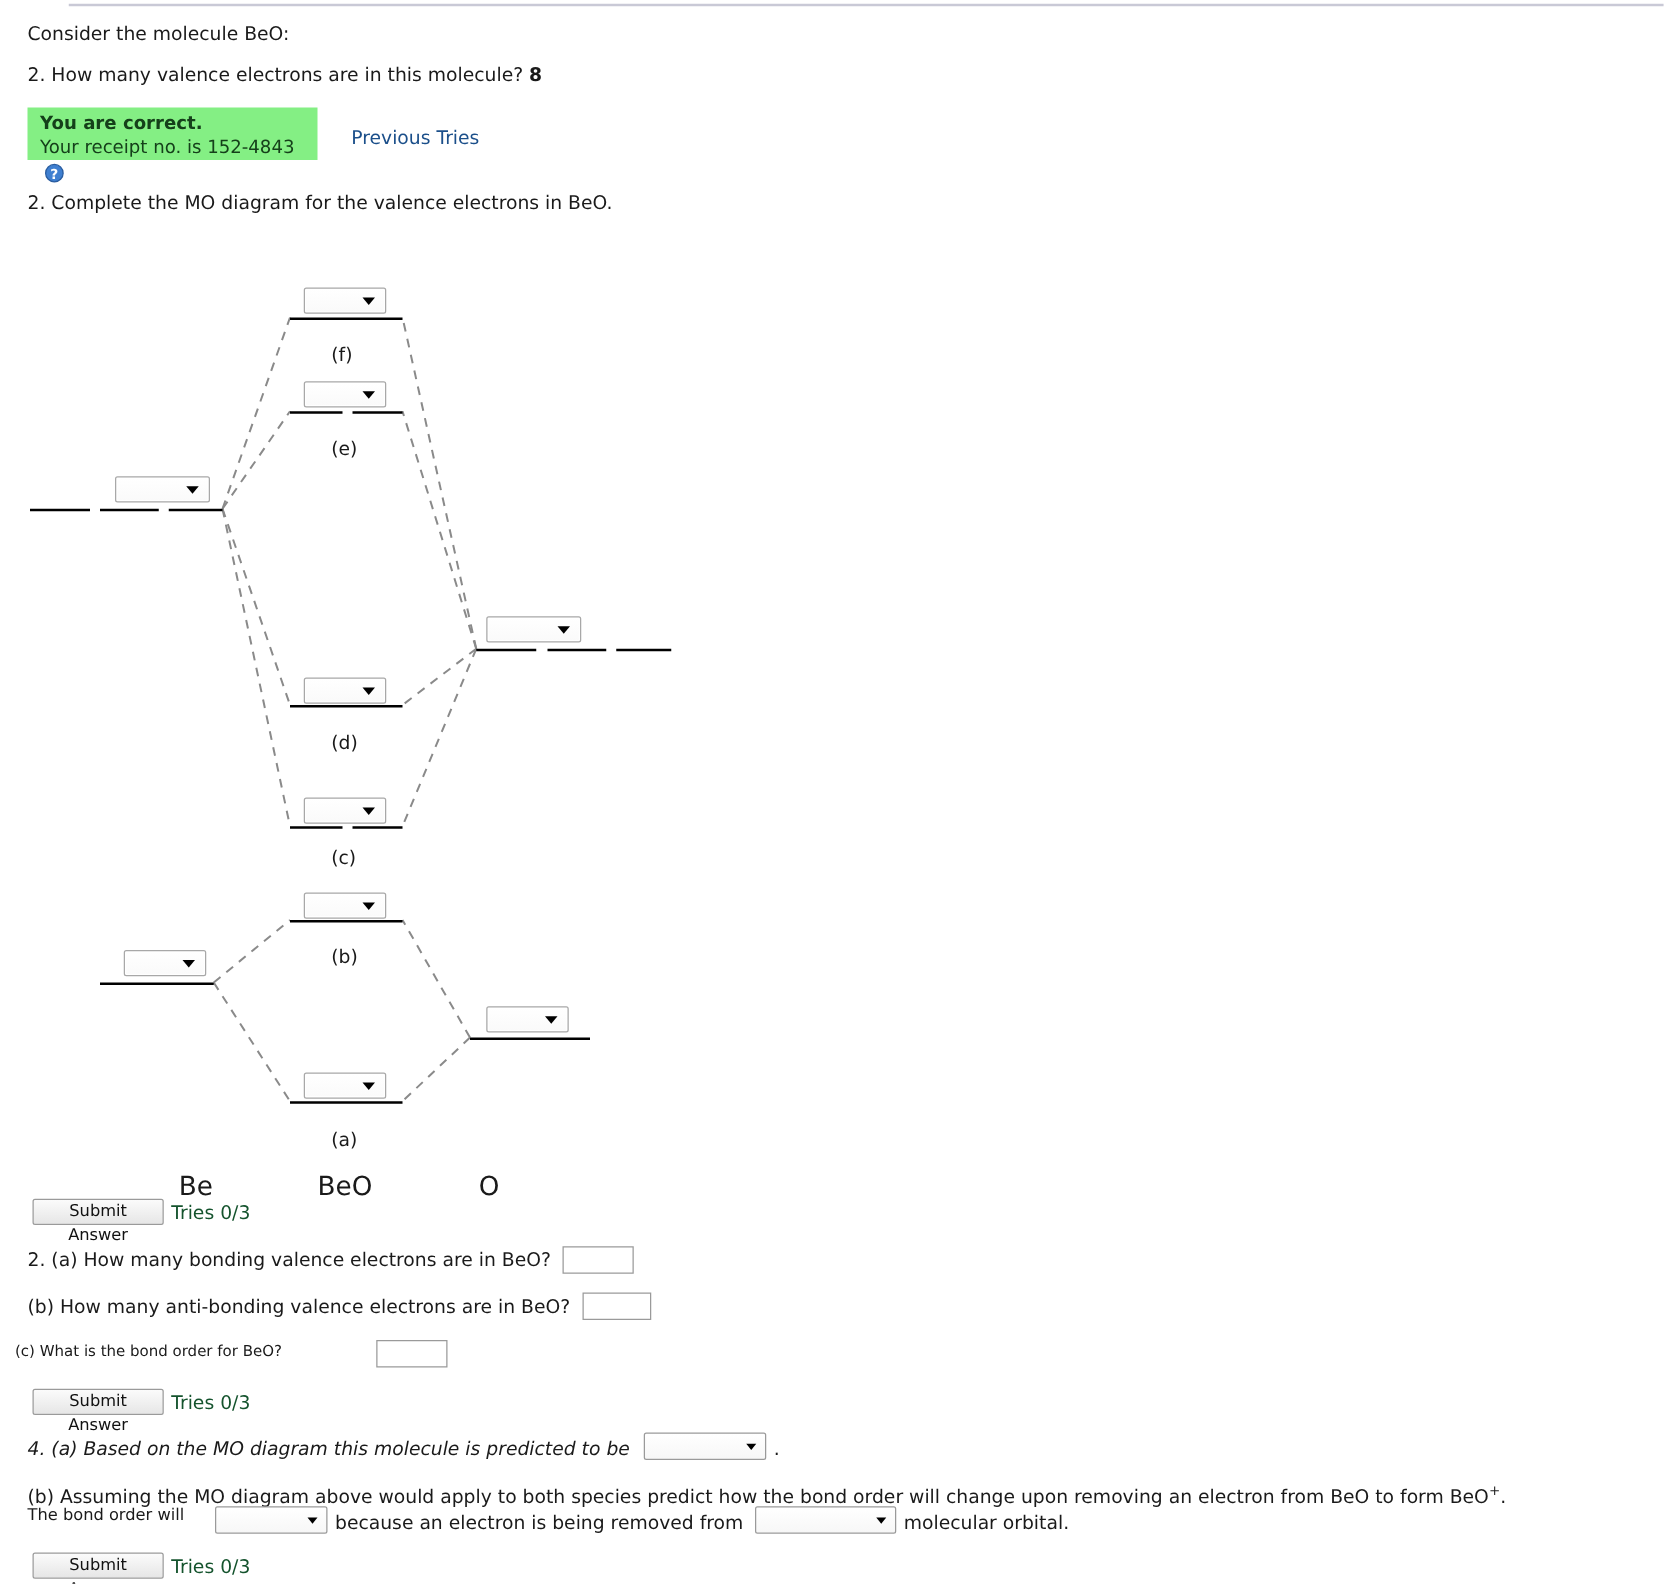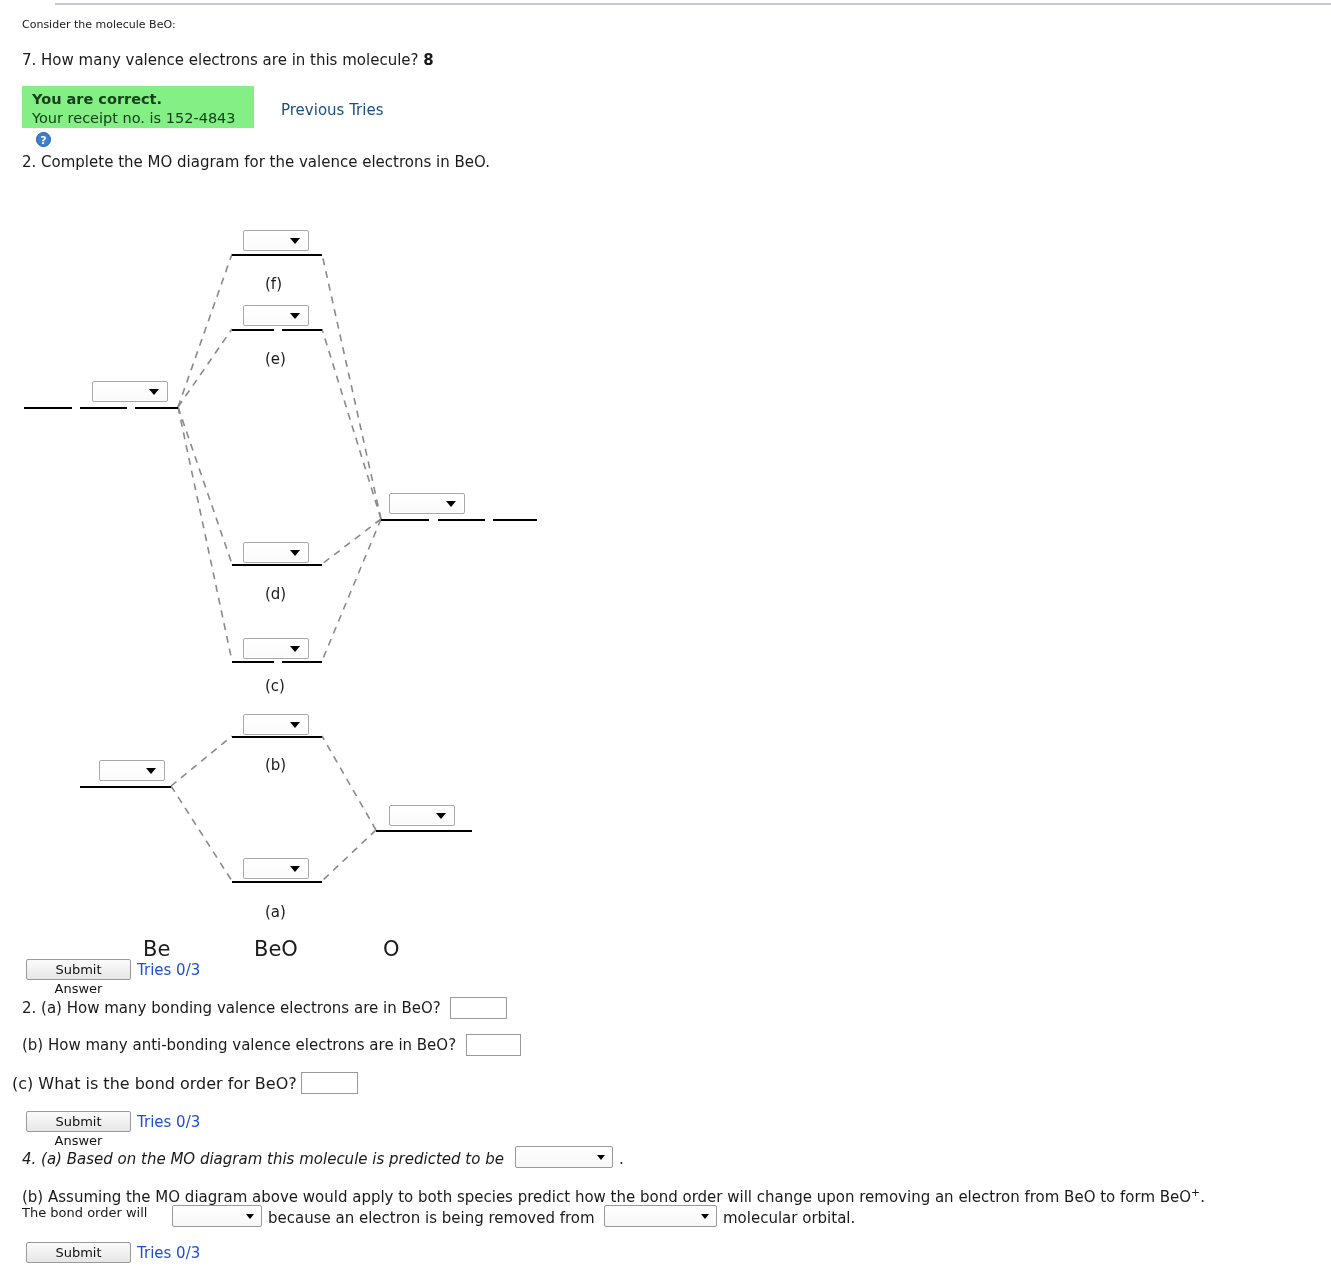--- a/index.html
+++ b/index.html
@@ -139,21 +139,21 @@
     background: linear-gradient(#fbfbfb, #e6e6e6);
     font-family: "DejaVu Sans", "Liberation Sans", sans-serif;
     font-size: 13px;
     color: #121212;
     line-height: 19px;
     cursor: pointer;
   }
   .tries {
     position: absolute;
     font-size: 15px;
-    color: #1d4ed8;
+    color: #14532d;
     white-space: nowrap;
   }
   .txtbox {
     position: absolute;
     height: 22px;
     box-sizing: border-box;
     border: 1px solid #9a9a9a;
     background: #ffffff;
   }
   .inline-sel {
@@ -173,24 +173,24 @@
     border-right: 4px solid transparent;
     border-top: 5px solid #000000;
   }
   sup { font-size: 0.72em; vertical-align: super; }
 </style>
 </head>
 <body>
 
 <div id="top-rule"></div>
 
-<div class="txt" style="left:22px; top:18px; font-size:11px;">Consider the molecule BeO:</div>
+<div class="txt" style="left:22px; top:18px; font-size:15px;">Consider the molecule BeO:</div>
 
 <div class="txt" style="left:22px; top:51px; font-size:15px;">
-  <span>7. How many valence electrons are in this molecule?</span>
+  <span>2. How many valence electrons are in this molecule?</span>
   <span class="bold">8</span>
 </div>
 
 <div id="correct-badge">
   <div class="l1">You are correct.</div>
   <div class="l2">
     <span>Your receipt no. is 152-4843</span><span class="help-icon">?</span>
   </div>
 </div>
 <div id="prev-tries">Previous Tries</div>
@@ -297,21 +297,21 @@
 
 <button class="submit-btn" style="left:26px; top:959px; width:105px;">Submit Answer</button>
 <div class="tries" style="left:137px; top:961px;">Tries 0/3</div>
 
 <div class="txt" style="left:22px; top:999px; font-size:15px;">2. (a) How many bonding valence electrons are in BeO?</div>
 <input class="txtbox" style="left: 450px; top: 997px; width: 57px;" type="text" value="">
 
 <div class="txt" style="left:22px; top:1036px; font-size:15px;">(b) How many anti-bonding valence electrons are in BeO?</div>
 <input class="txtbox" style="left: 466px; top: 1034px; width: 55px;" type="text" value="">
 
-<div class="txt" style="left:12px; top:1074px; font-size:16px;">(c) What is the bond order for BeO?</div>
+<div class="txt" style="left:12px; top:1074px; font-size:12px;">(c) What is the bond order for BeO?</div>
 <input class="txtbox" style="left: 301px; top: 1072px; width: 57px;" type="text" value="">
 
 <button class="submit-btn" style="left:26px; top:1111px; width:105px;">Submit Answer</button>
 <div class="tries" style="left:137px; top:1113px;">Tries 0/3</div>
 
 <div class="txt" style="left:22px; top:1150px; font-size:15px;font-style:italic;">4. (a) Based on the MO diagram this molecule is predicted to be</div>
 <div class="inline-sel" style="left:515px; top:1146px; width:98px;">
   <span class="arrow"></span>
 </div>
 <div class="txt" style="left:619px; top:1150px; font-size:15px;">.</div>

